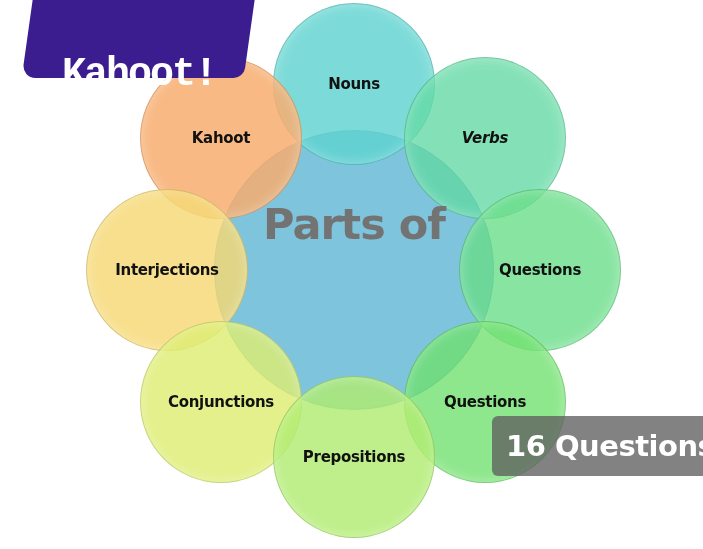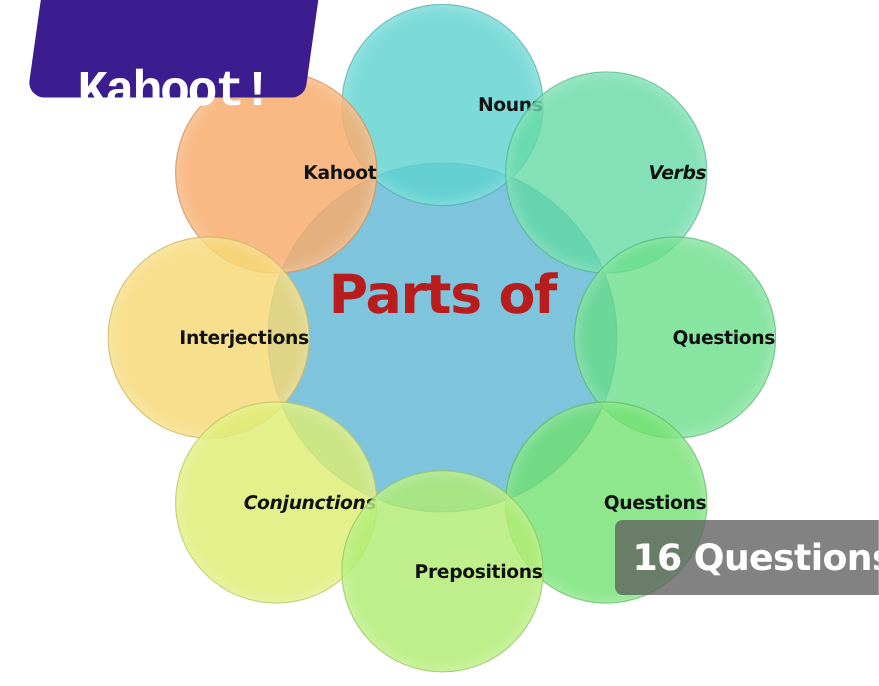--- a/index.html
+++ b/index.html
@@ -4,42 +4,42 @@
   <style>
     html, body { margin: 0; padding: 0; }
     body {
       width: 703px; height: 549px; position: relative; overflow: hidden;
       background: #ffffff;
       font-family: "Liberation Sans", sans-serif;
     }
     .circle {
       position: absolute; border-radius: 50%;
       box-sizing: border-box;
-      display: flex; align-items: center; justify-content: flex-end;
+      display: flex; align-items: center; justify-content: center;
     }
     .center-circle {
       background: #7ec4dc;
       border: 1px solid rgba(90,150,180,0.6);
     }
     .petal {
       width: 162px; height: 162px;
       border: 1.5px solid rgba(0,0,0,0.12);
       box-shadow: inset 0 0 12px rgba(255,255,255,0.35);
     }
     .petal-label {
       font-family: "DejaVu Sans", sans-serif;
       font-weight: bold; font-size: 15px; color: #111;
       letter-spacing: -0.3px;
       position: relative; z-index: 20;
     }
     .center-title {
-      position: absolute; left: 214px; top: 205px; width: 280px;
+      position: absolute; left: 214px; top: 193px; width: 280px;
       text-align: center;
       font-family: "DejaVu Sans", sans-serif;
-      font-weight: bold; font-size: 43px; line-height: 62px; color: #b91c1c;
+      font-weight: bold; font-size: 43px; line-height: 62px; color: #737373;
       letter-spacing: -1px; z-index: 15;
     }
     .logo {
       position: absolute; left: 28px; top: -12px; width: 222px; height: 90px;
       background: #3b1d8f;
       transform: skewX(-8deg);
       border-radius: 0 0 10px 14px;
       z-index: 30;
     }
     .logo-text {
@@ -73,21 +73,21 @@
 </div>
 <div class="circle petal" style="left:459px; top:189px; background:rgba(102,220,134,0.78); z-index:4;">
   <span class="petal-label">Questions</span>
 </div>
 <div class="circle petal" style="left:404px; top:321px; background:rgba(110,224,108,0.78); z-index:5;">
   <span class="petal-label">Questions</span>
 </div>
 <div class="circle petal" style="left:273px; top:376px; background:rgba(176,236,112,0.82); z-index:6;">
   <span class="petal-label">Prepositions</span>
 </div>
-<div class="circle petal" style="left:140px; top:321px; background:rgba(221,237,114,0.82); z-index:5;font-style:italic;">
+<div class="circle petal" style="left:140px; top:321px; background:rgba(221,237,114,0.82); z-index:5;">
   <span class="petal-label">Conjunctions</span>
 </div>
 <div class="circle petal" style="left:86px; top:189px; background:rgba(245,216,116,0.82); z-index:4;">
   <span class="petal-label">Interjections</span>
 </div>
 <div class="circle petal" style="left:140px; top:57px; background:rgba(247,173,110,0.85); z-index:3;">
   <span class="petal-label">Kahoot</span>
 </div>
 
 <div class="center-title">

